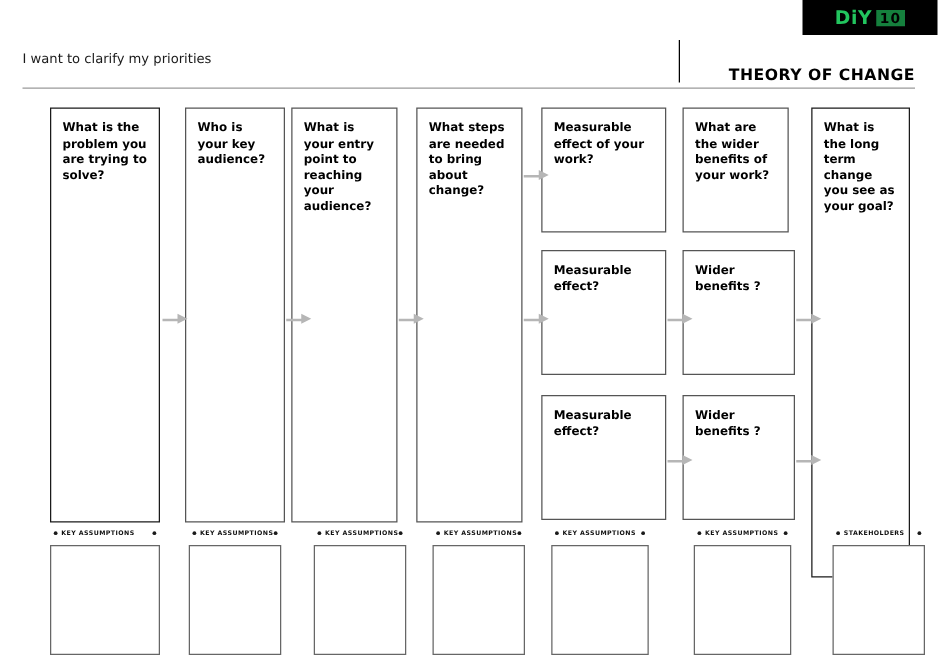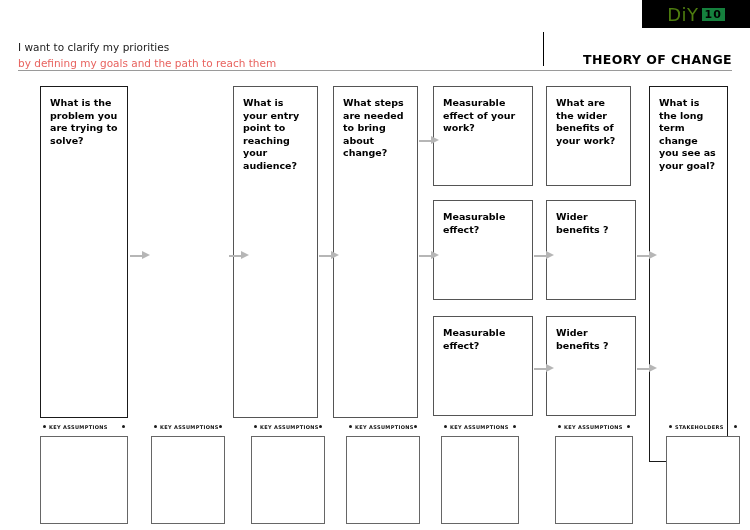--- a/index.html
+++ b/index.html
@@ -22,24 +22,24 @@
     top: 0;
     right: 0;
     width: 108px;
     height: 28px;
     background: #000;
     display: flex;
     align-items: center;
     justify-content: center;
   }
   .logo-text {
-    color: #4d7c0f;
+    color: #22c55e;
     font-family: "DejaVu Sans", sans-serif;
-    font-weight: normal;
-    font-size: 18px;
+    font-weight: bold;
+    font-size: 15px;
     letter-spacing: 0.5px;
   }
   .logo-num {
     display: inline-block;
     background: #15803d;
     color: #000;
     font-weight: bold;
     font-size: 11px;
     padding: 1px 3px 1px 3px;
     margin-left: 3px;
@@ -186,29 +186,29 @@
 <body>
 
 <div class="logo-bar">
   <span class="logo-text">DiY</span>
     <span class="logo-num">10</span>
 </div>
 
 <div class="header">
   <div class="header-left">
     <div class="hdr-line1">I want to clarify my priorities</div>
-    <div class="hdr-line2">by defining my goals and the path to reach them</div>
   </div>
   <div class="header-divider"></div>
   <div class="header-title">THEORY OF CHANGE</div>
 </div>
 <div class="header-rule"></div>
 
 <div class="canvas" id="canvas">
     <div class="box thick" style="left: 22px; top: 0px; width: 88px; height: 332px;"><span>What is the problem you are trying to solve?</span></div>
+    <div class="box" style="left: 130px; top: 0px; width: 80px; height: 332px;"><span>Who is your key audience?</span></div>
     <div class="box" style="left: 215px; top: 0px; width: 85px; height: 332px;"><span>What is your entry point to reaching your audience?</span></div>
     <div class="box" style="left: 315px; top: 0px; width: 85px; height: 332px;"><span>What steps are needed to bring about change?</span></div>
     <div class="box" style="left: 415px; top: 0px; width: 100px; height: 100px;"><span>Measurable effect of your work?</span></div>
     <div class="box center-text" style="left: 415px; top: 114px; width: 100px; height: 100px;">
       <span>Measurable effect?</span>
     </div>
     <div class="box center-text" style="left: 415px; top: 230px; width: 100px; height: 100px;">
       <span>Measurable effect?</span>
     </div>
     <div class="box" style="left: 528px; top: 0px; width: 85px; height: 100px;"><span>What are the wider benefits of your work?</span></div>

